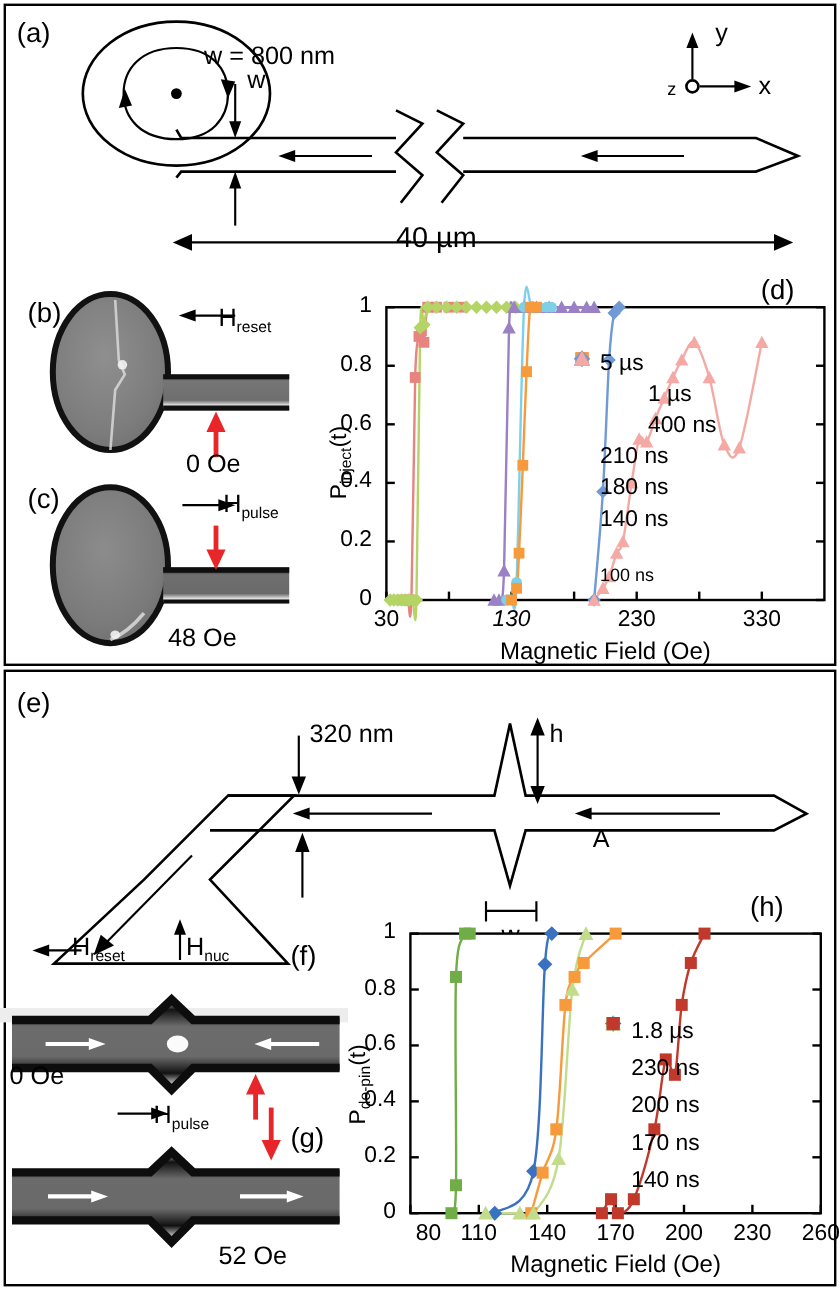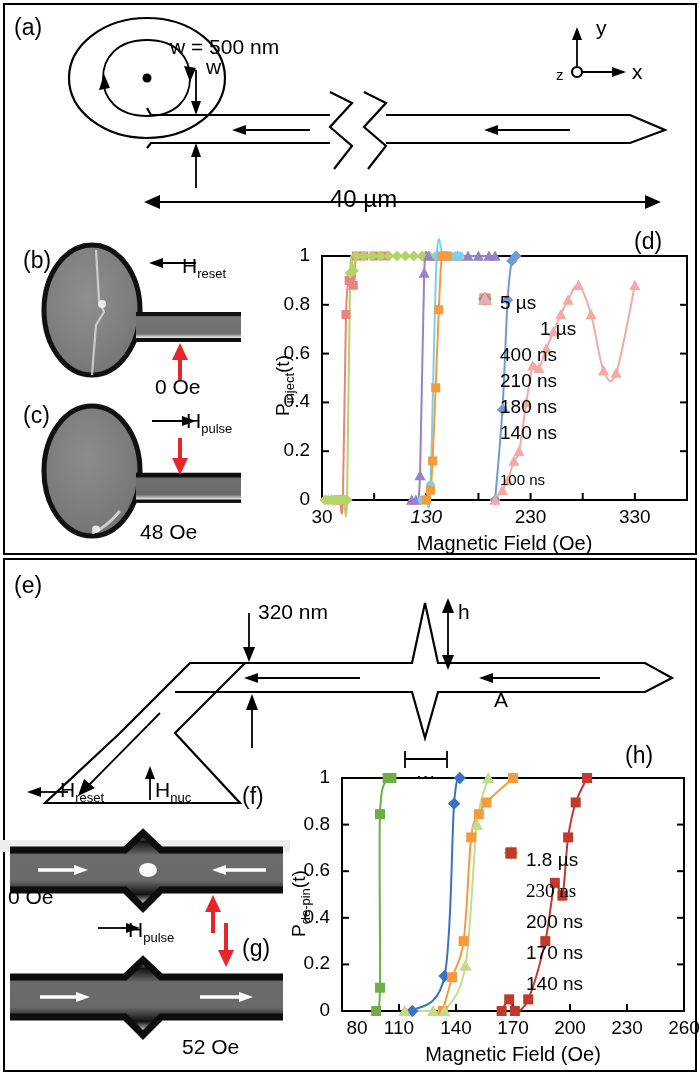--- a/index.html
+++ b/index.html
@@ -73,21 +73,21 @@
     <path d="M 144 202 L 160 195 L 160 209 Z" fill="#000"></path>
     <path d="M 661 202 L 645 195 L 645 209 Z" fill="#000"></path>
 
     <circle cx="577" cy="72" r="5" class="fillw"></circle>
     <path d="M 577 66 L 577 35" class="strokeT"></path>
     <path d="M 577 27 L 572 40 L 582 40 Z" fill="#000"></path>
     <path d="M 583 72 L 618 72" class="strokeT"></path>
     <path d="M 626 72 L 612 67 L 612 77 Z" fill="#000"></path>
   </svg>
 
-  <div class="lbl txt" style="left:170px;top:35px;">w = 500 nm</div>
+  <div class="lbl txt" style="left:170px;top:35px;">w = 800 nm</div>
   <div class="lbl txt" style="left:206px;top:55px;">w</div>
   <div class="lbl" style="left:330px;top:185px;font-size:24px;">40 µm</div>
   <div class="lbl txt" style="left:596px;top:16px;">y</div>
   <div class="lbl txt" style="left:632px;top:60px;">x</div>
   <div class="lbl small" style="left:556px;top:66px;">z</div>
 
   <div class="lbl plab" style="left:23px;top:247px;">(b)</div>
   <svg width="280" height="330" style="left:0;top:230px;">
     <defs>
       <radialGradient id="padgradB" cx="45%" cy="40%" r="70%">
@@ -284,21 +284,21 @@
           <span class="legtx" style="font-size: 19px;">5 µs</span>
         </div>
         <div class="legrow" style="height: 26px; gap: 40px;">
           <span class="legmk">
             <svg width="18" height="18">
               <polygon points="0,-6.82 6.82,0 0,6.82 -6.82,0" fill="#b4d465" transform="translate(9,9)"></polygon>
             </svg>
           </span>
           <span class="legtx" style="font-size: 19px;">1 µs</span>
         </div>
-        <div class="legrow" style="height: 26px;">
+        <div class="legrow" style="height: 26px; gap: 40px;">
           <span class="legmk">
             <svg width="18" height="18">
               <polygon points="0,-6.82 6.82,5.797 -6.82,5.797" fill="#9a80c4" transform="translate(9,9)"></polygon>
             </svg>
           </span>
           <span class="legtx" style="font-size: 19px;">400 ns</span>
         </div>
         <div class="legrow" style="height: 26px;">
           <span class="legmk">
             <svg width="18" height="18">
@@ -519,21 +519,21 @@
             </svg>
           </span>
           <span class="legtx" style="font-size: 19px;">1.8 µs</span>
         </div>
         <div class="legrow" style="height: 31px;">
           <span class="legmk">
             <svg width="18" height="18">
               <polygon points="0,-6.82 6.82,0 0,6.82 -6.82,0" fill="#3a72bf" transform="translate(9,9)"></polygon>
             </svg>
           </span>
-          <span class="legtx" style="font-size: 19px; font-family: Liberation Serif, serif;">230 ns</span>
+          <span class="legtx" style="font-size: 19px;">230 ns</span>
         </div>
         <div class="legrow" style="height: 31px;">
           <span class="legmk">
             <svg width="18" height="18">
               <rect x="-5.5" y="-5.5" width="11" height="11" fill="#f79a3c" transform="translate(9,9)"></rect>
             </svg>
           </span>
           <span class="legtx" style="font-size: 19px;">200 ns</span>
         </div>
         <div class="legrow" style="height: 31px;">

